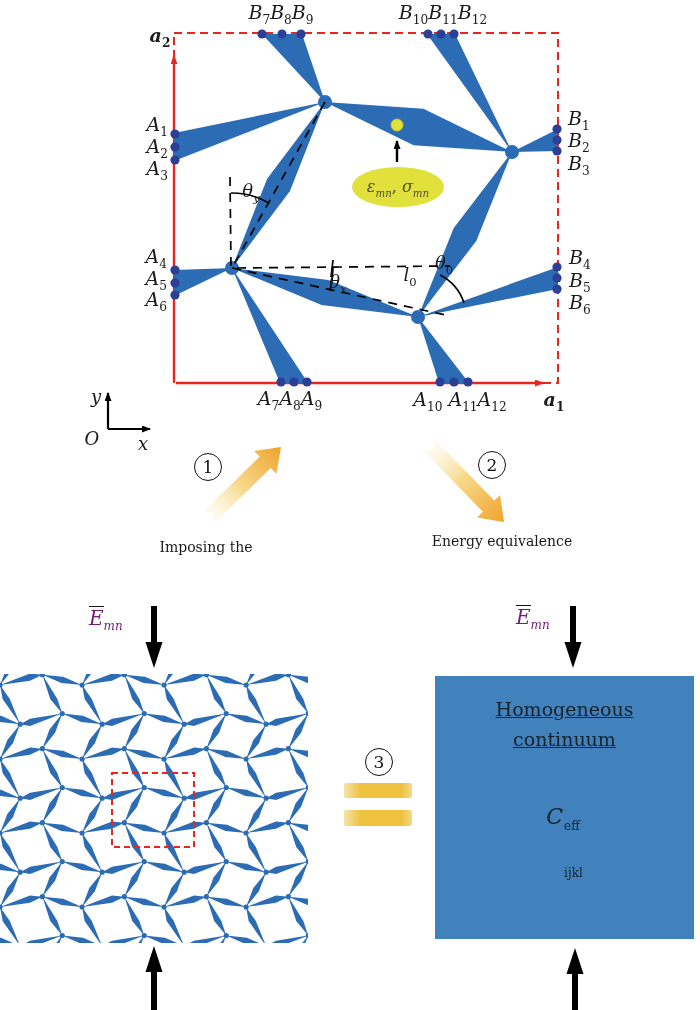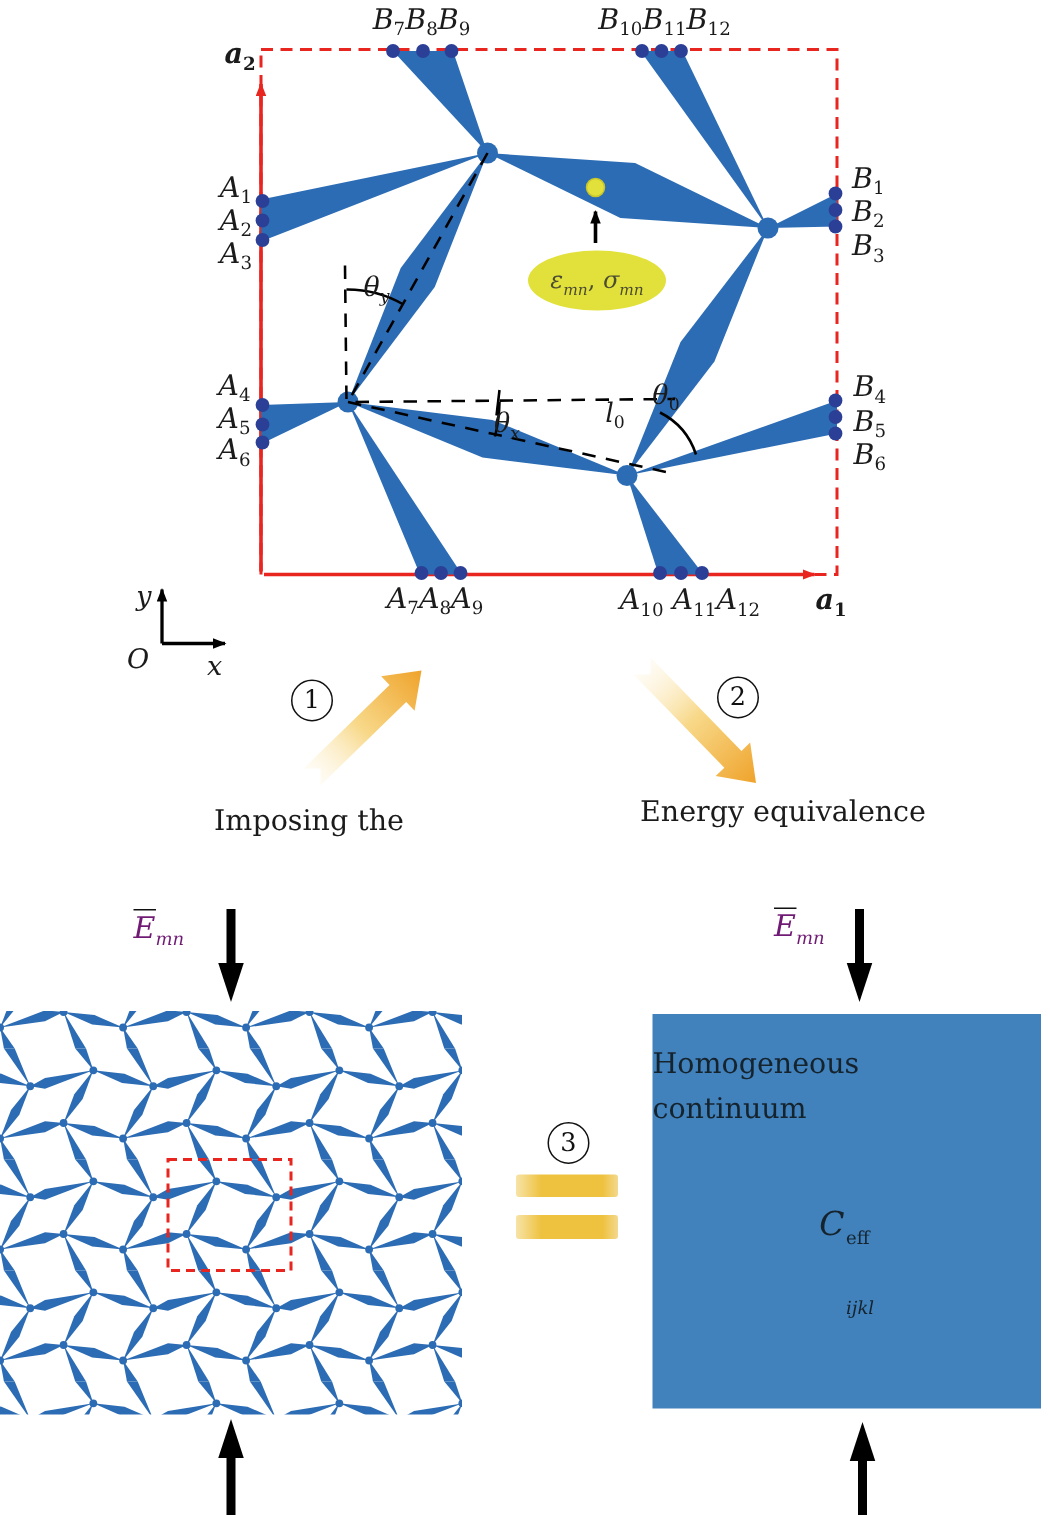--- a/index.html
+++ b/index.html
@@ -2,32 +2,32 @@
 <html><head>
 <meta charset="utf-8">
 <style>
   html,body{margin:0;padding:0;background:#fff;}
   .stage{position:relative;width:700px;height:1010px;background:#fff;overflow:hidden;
          font-family:"DejaVu Serif",serif;}
   .stage svg{position:absolute;left:0;top:0;}
   .circ{position:absolute;width:26px;height:26px;border:1.7px solid #111;border-radius:50%;
         display:flex;align-items:center;justify-content:center;font-size:17px;color:#111;
         font-family:"DejaVu Serif",serif;background:#fff;}
-  .cap{position:absolute;text-align:center;color:#1b1b1b;font-size:19px;line-height:26px;}
+  .cap{position:absolute;text-align:center;color:#1b1b1b;font-size:14px;line-height:26px;}
   .emn{position:absolute;font-size:20px;color:#701a75;font-style:italic;}
   .emn .ebar{display:inline-block;border-top:1.7px solid #111;padding-top:1px;line-height:1.05;}
   .emn sub{font-size:12px;font-style:italic;}
   .cbox{position:absolute;background:#4181bc;}
-  .ctitle{position:absolute;left:0;right:0;top:18px;color:#15232d;
-          font-size:19px;line-height:30px;}
+  .ctitle{position:absolute;left:0;right:0;top:18px;text-align:center;color:#15232d;
+          font-size:19px;line-height:30px;text-decoration:underline;}
   .csym{position:absolute;left:0;right:0;top:128px;text-align:center;color:#15232d;font-size:22px;}
   .csym .base{font-style:italic;}
   .csym .stack{display:inline-flex;flex-direction:column;vertical-align:-6px;line-height:11px;
                font-size:12px;text-align:left;margin-left:1px;gap:36px;}
-  .csym .stk-sub{font-style:italic;}
+  .csym .stk-sub{}
 </style>
 </head>
 <body>
 
 <div class="stage">
 
   <svg id="unit-svg" width="700" height="475" viewBox="0 0 700 475">
       <defs>
         <marker id="mred" markerWidth="10" markerHeight="8" refX="8" refY="3.5" orient="auto" markerUnits="userSpaceOnUse">
           <path d="M0,0 L9,3.5 L0,7 Z" fill="#e8251f"></path>
@@ -579,21 +579,21 @@
       <rect x="112" y="99" width="82" height="74" fill="none" stroke="#e8251f" stroke-width="2" stroke-dasharray="6 4"></rect>
     </svg>
 
   <div class="circ" style="left:194px;top:453px;">1</div>
   <div class="circ" style="left:478px;top:451px;">2</div>
   <div class="circ" style="left:365px;top:748px;">3</div>
 
   <div class="cap" style="left:100px;top:534px;width:212px;">
     <span>Imposing the</span><br>
   </div>
-  <div class="cap" style="left:416px;top:528px;width:212px;">
+  <div class="cap" style="left:396px;top:528px;width:212px;">
     <span>Energy equivalence</span>
   </div>
 
   <div class="emn" style="left:89px;top:606px;">
     <span class="ebar">E</span><sub>mn</sub>
   </div>
   <div class="emn" style="left:516px;top:605px;">
     <span class="ebar">E</span><sub>mn</sub>
   </div>
 

